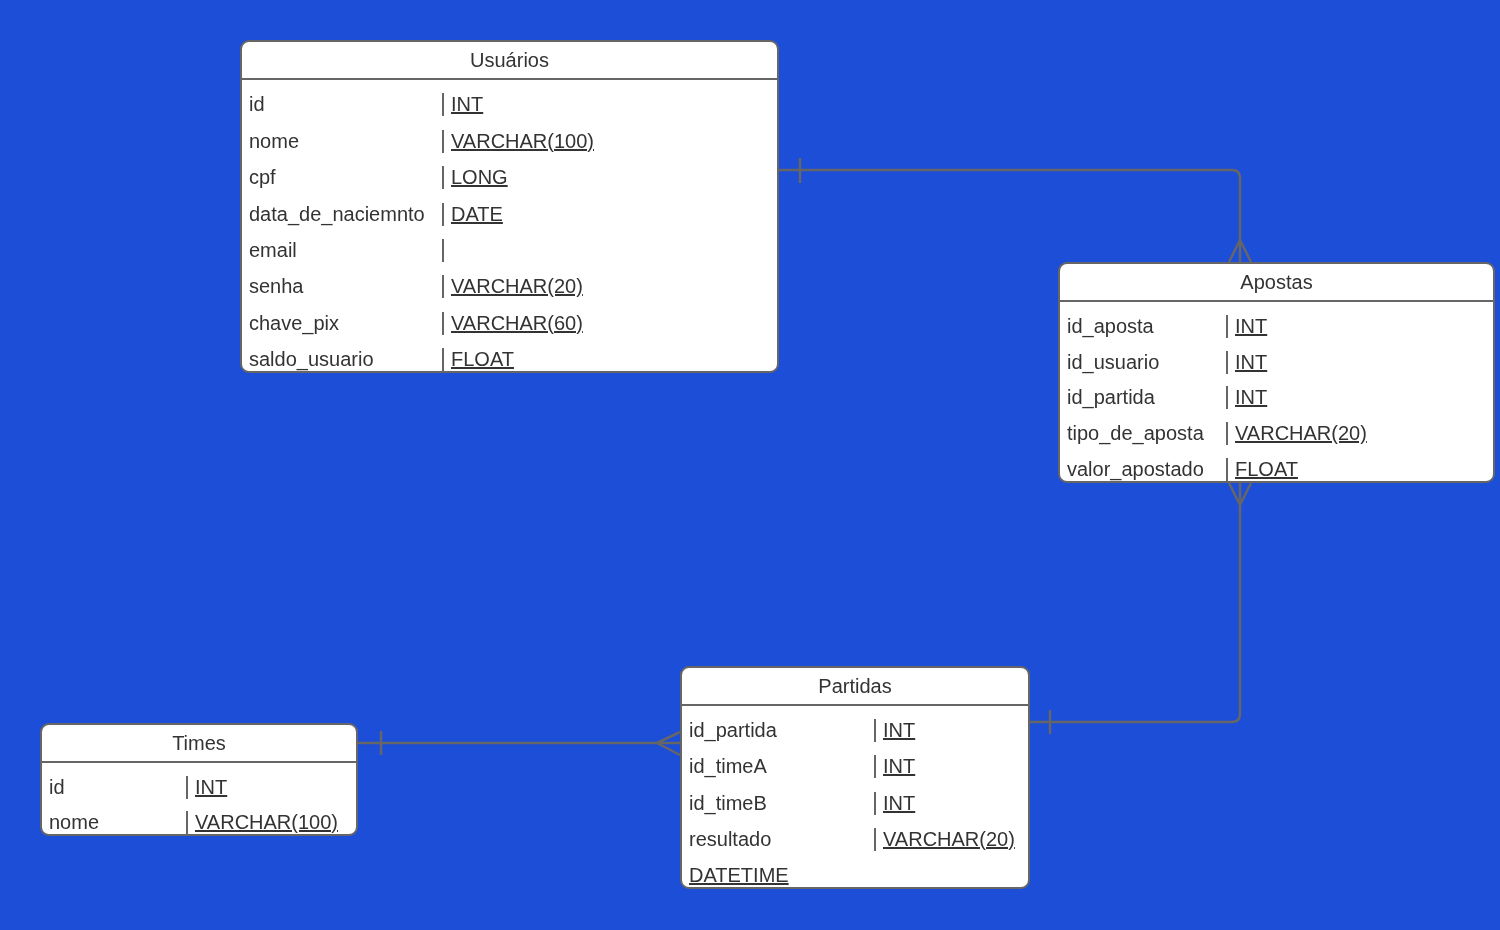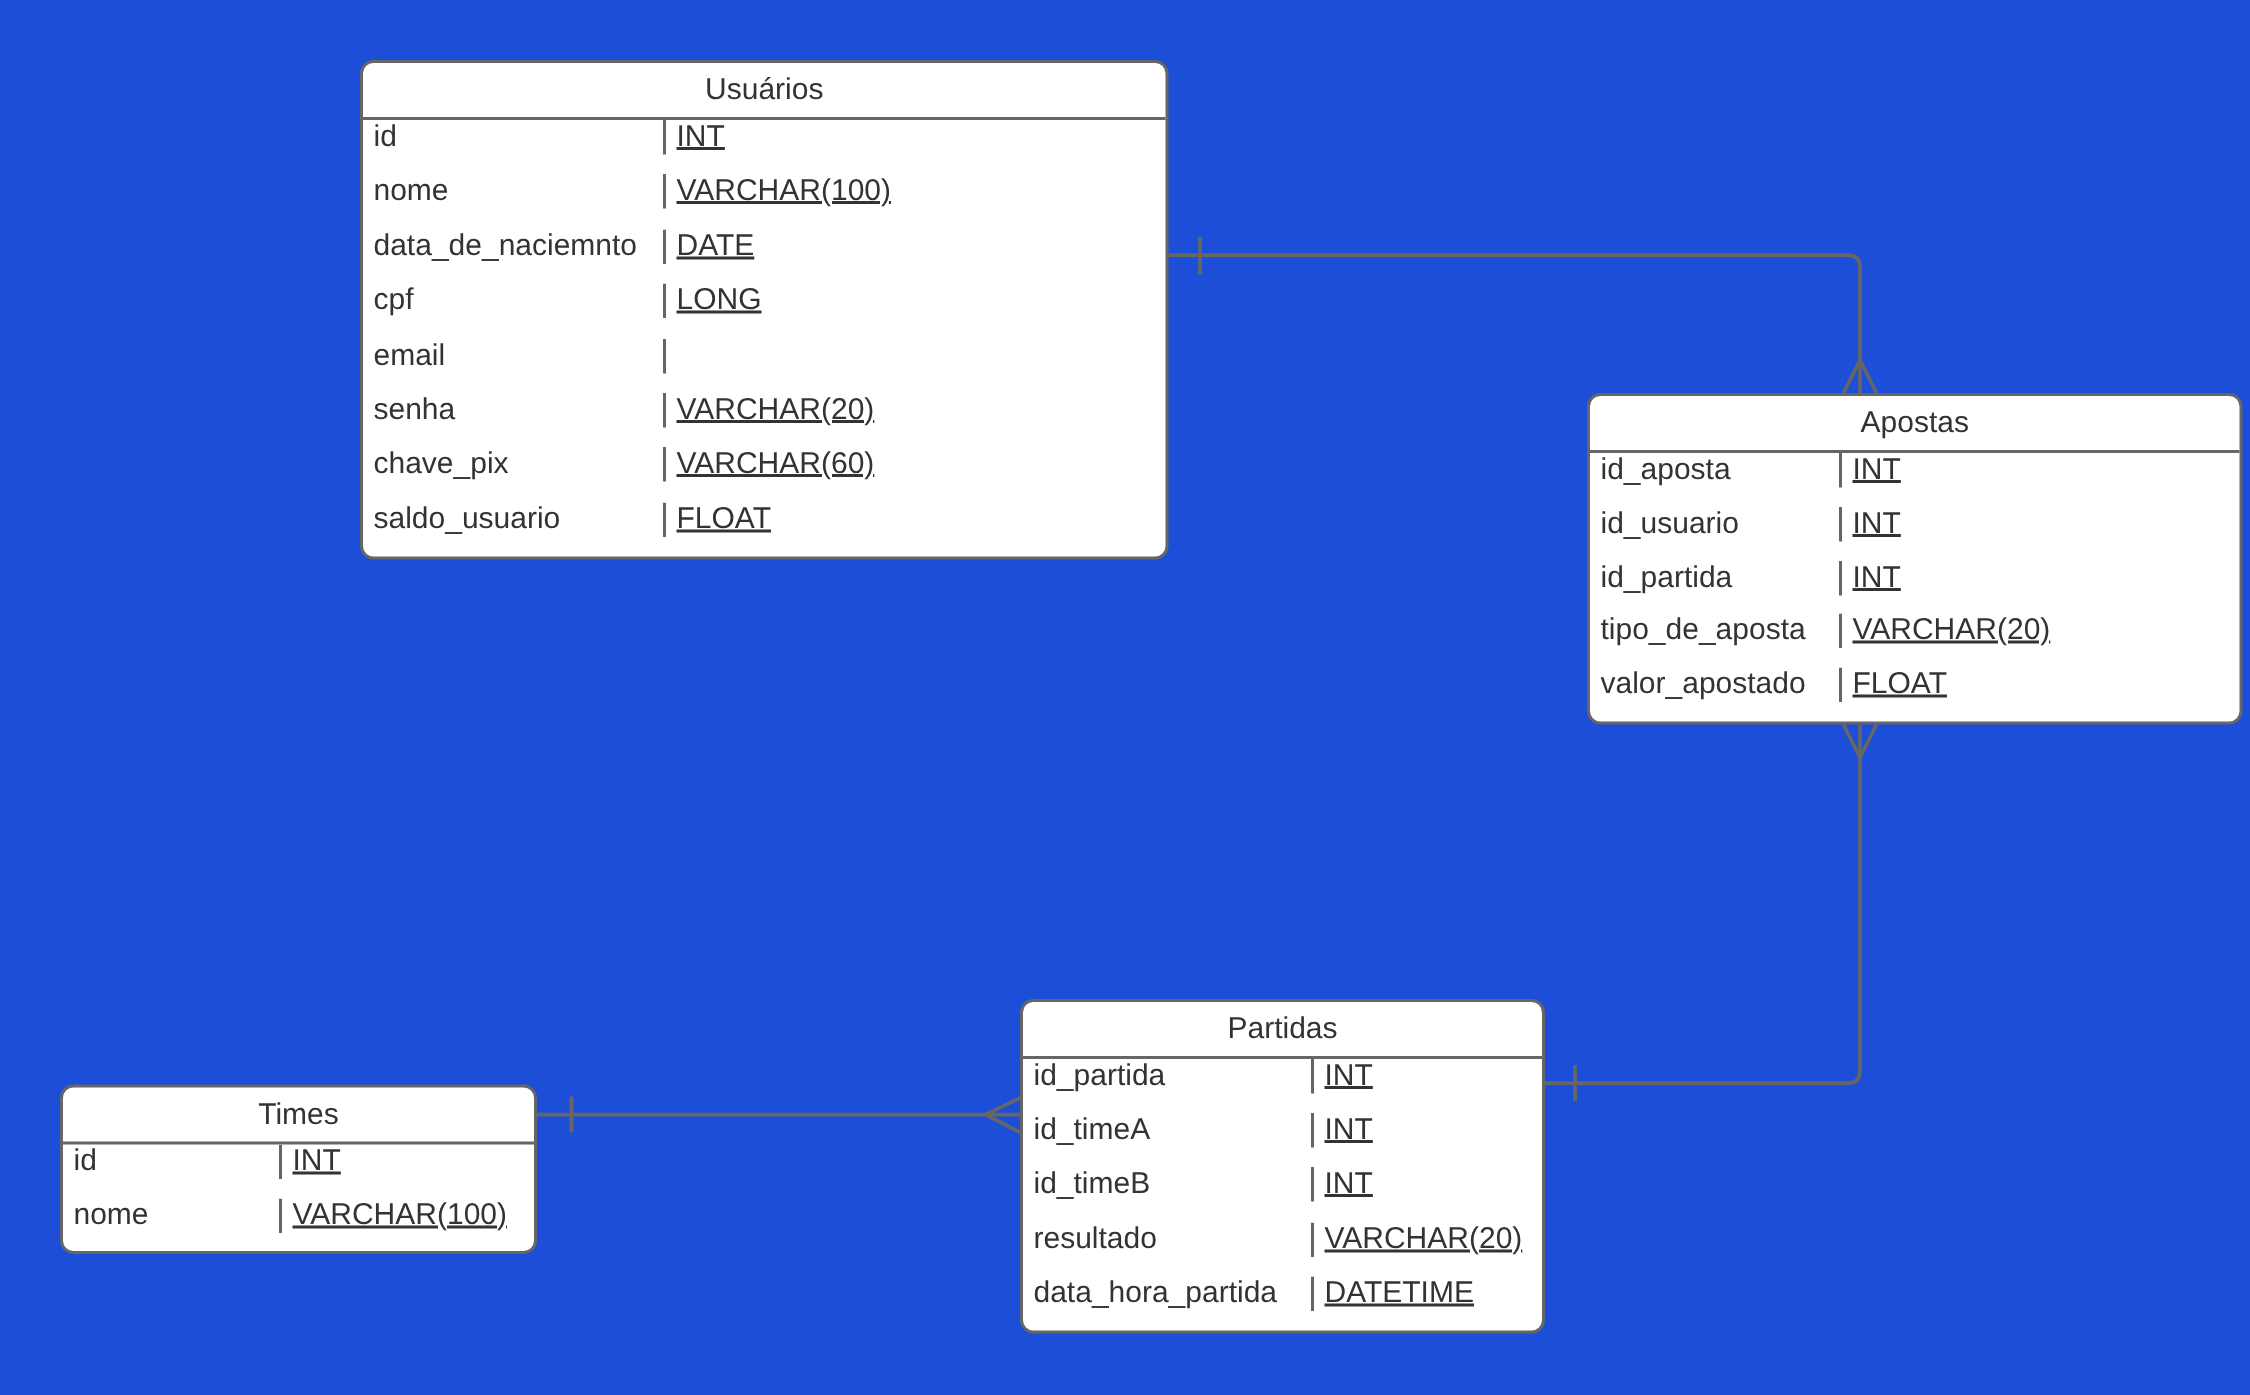--- a/index.html
+++ b/index.html
@@ -42,21 +42,21 @@
     white-space: nowrap;
   }
   .entity-rows {
     flex: 1 1 auto;
     display: flex;
     flex-direction: column;
   }
   .field-row {
     flex: 1 1 0;
     display: flex;
-    align-items: flex-start;
+    align-items: flex-end;
     font-size: 20px;
     white-space: nowrap;
     overflow: hidden;
   }
   .field-name {
     flex: 0 0 var(--namew);
     width: var(--namew);
     box-sizing: border-box;
     border-right: 2.5px solid #666666;
     padding-left: 7px;
@@ -104,28 +104,28 @@
     <div class="entity-rows">
         <div class="field-row">
           <div class="field-name">id</div>
           <div class="field-type">INT</div>
         </div>
         <div class="field-row">
           <div class="field-name">nome</div>
           <div class="field-type">VARCHAR(100)</div>
         </div>
         <div class="field-row">
+          <div class="field-name">cpf</div>
+          <div class="field-type">LONG</div>
+        </div>
+        <div class="field-row">
           <div class="field-name">data_de_naciemnto</div>
           <div class="field-type">DATE</div>
         </div>
         <div class="field-row">
-          <div class="field-name">cpf</div>
-          <div class="field-type">LONG</div>
-        </div>
-        <div class="field-row">
           <div class="field-name">email</div>
         </div>
         <div class="field-row">
           <div class="field-name">senha</div>
           <div class="field-type">VARCHAR(20)</div>
         </div>
         <div class="field-row">
           <div class="field-name">chave_pix</div>
           <div class="field-type">VARCHAR(60)</div>
         </div>
@@ -175,21 +175,20 @@
         </div>
         <div class="field-row">
           <div class="field-name">id_timeB</div>
           <div class="field-type">INT</div>
         </div>
         <div class="field-row">
           <div class="field-name">resultado</div>
           <div class="field-type">VARCHAR(20)</div>
         </div>
         <div class="field-row">
-          <div class="field-name">data_hora_partida</div>
           <div class="field-type">DATETIME</div>
         </div>
       </div>
   </div>
 
   <div class="entity" style="left:40px; top:723px; width:318px; height:113px; --namew:146px;">
     <div class="entity-title">Times</div>
     <div class="entity-rows">
         <div class="field-row">
           <div class="field-name">id</div>

